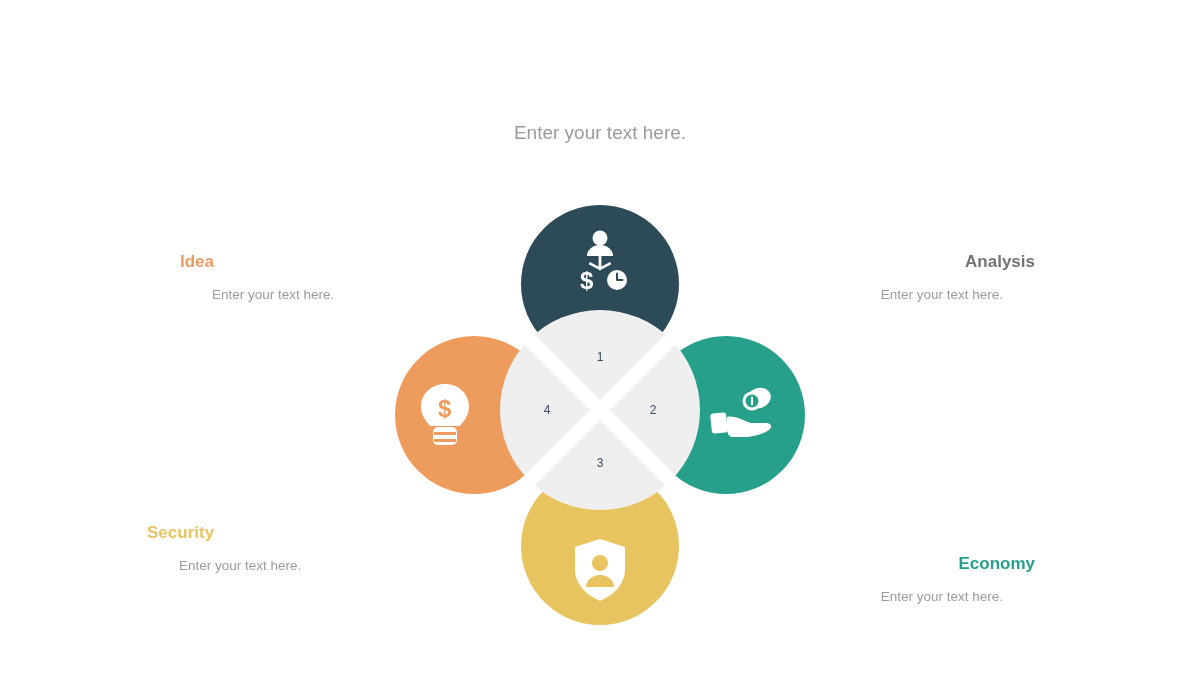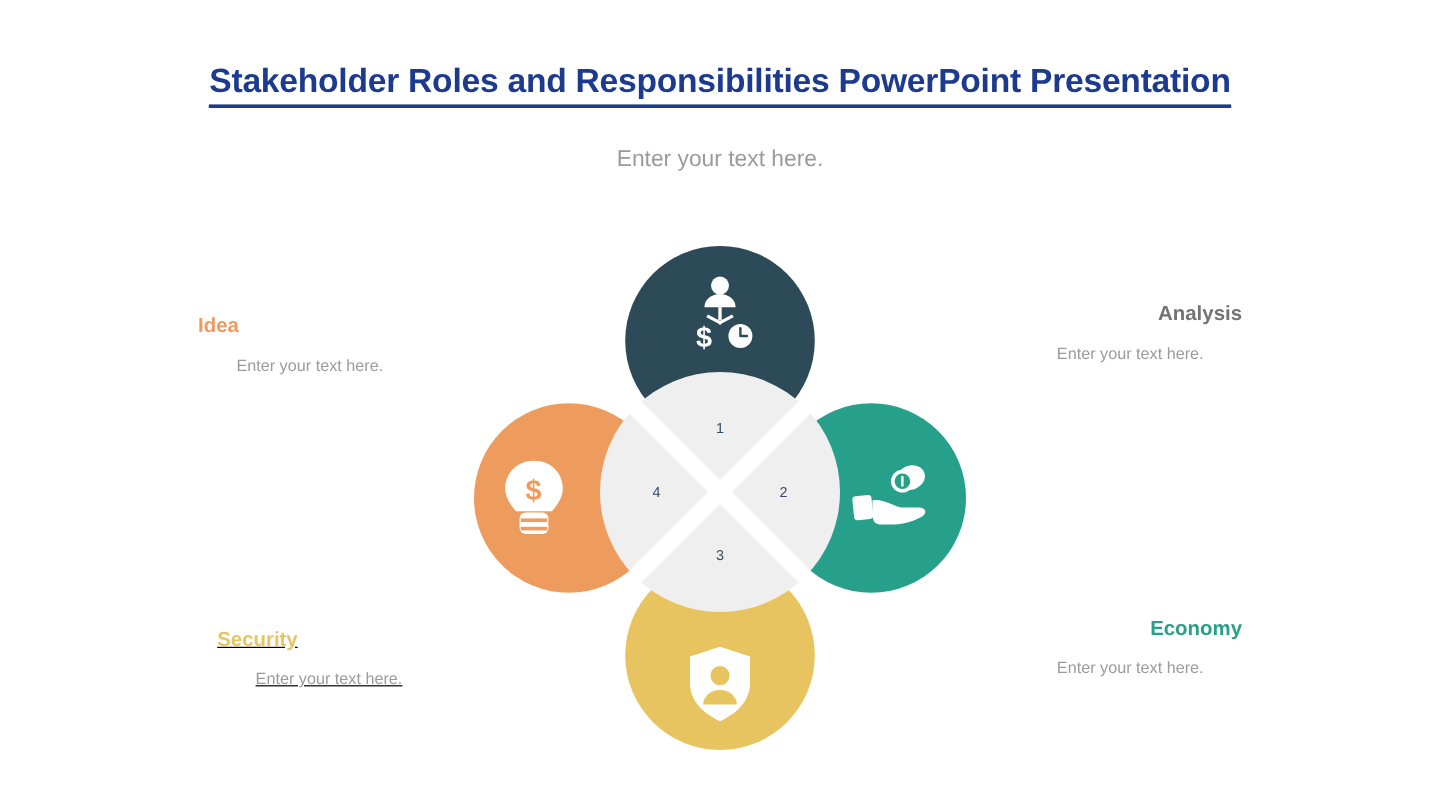--- a/index.html
+++ b/index.html
@@ -57,30 +57,30 @@
     font-weight: bold;
     line-height: 20px;
   }
   .label-block .lbl-desc {
     font-size: 13.5px;
     color: #9b9b9b;
     line-height: 18px;
     margin-top: 14px;
   }
 
-  #block-idea      { left: 165px; top: 252px; width: 250px; text-align: left; margin-top: 10px; }
+  #block-idea      { left: 180px; top: 252px; width: 250px; text-align: left; }
   #block-idea .lbl-desc { text-align: left; padding-left: 32px; }
 
-  #block-security  { left: 181px; top: 523px; width: 250px; text-align: left; text-decoration: underline; }
+  #block-security  { left: 147px; top: 523px; width: 250px; text-align: left; }
   #block-security .lbl-desc { text-align: left; padding-left: 32px; }
 
   #block-analysis  { left: 785px; top: 252px; width: 250px; text-align: right; }
   #block-analysis .lbl-desc { text-align: right; padding-right: 32px; }
 
-  #block-economy   { left: 785px; top: 514px; width: 250px; text-align: right; }
+  #block-economy   { left: 785px; top: 554px; width: 250px; text-align: right; }
   #block-economy .lbl-desc { text-align: right; padding-right: 32px; }
 
   
   .diagram {
     position: absolute;
     left: 395px;
     top: 205px;
     width: 410px;
     height: 420px;
   }
@@ -148,23 +148,20 @@
   #qnum-3 { left: 88px;  top: 146px; }
   #qnum-4 { left: 35px;  top: 93px; }
 
   svg { display: block; }
 </style>
 </head>
 <body>
 
 <div class="slide">
 
-  <div class="title">
-    <span class="title-inner">Stakeholder Roles and Responsibilities PowerPoint Presentation</span>
-  </div>
 
   <div class="subtitle">Enter your text here.</div>
 
   <div class="label-block" id="block-idea">
     <div class="lbl-title" style="color:#ee9c5e">Idea</div>
     <div class="lbl-desc">Enter your text here.</div>
   </div>
 
   <div class="label-block" id="block-security">
     <div class="lbl-title" style="color:#e8c461">Security</div>

